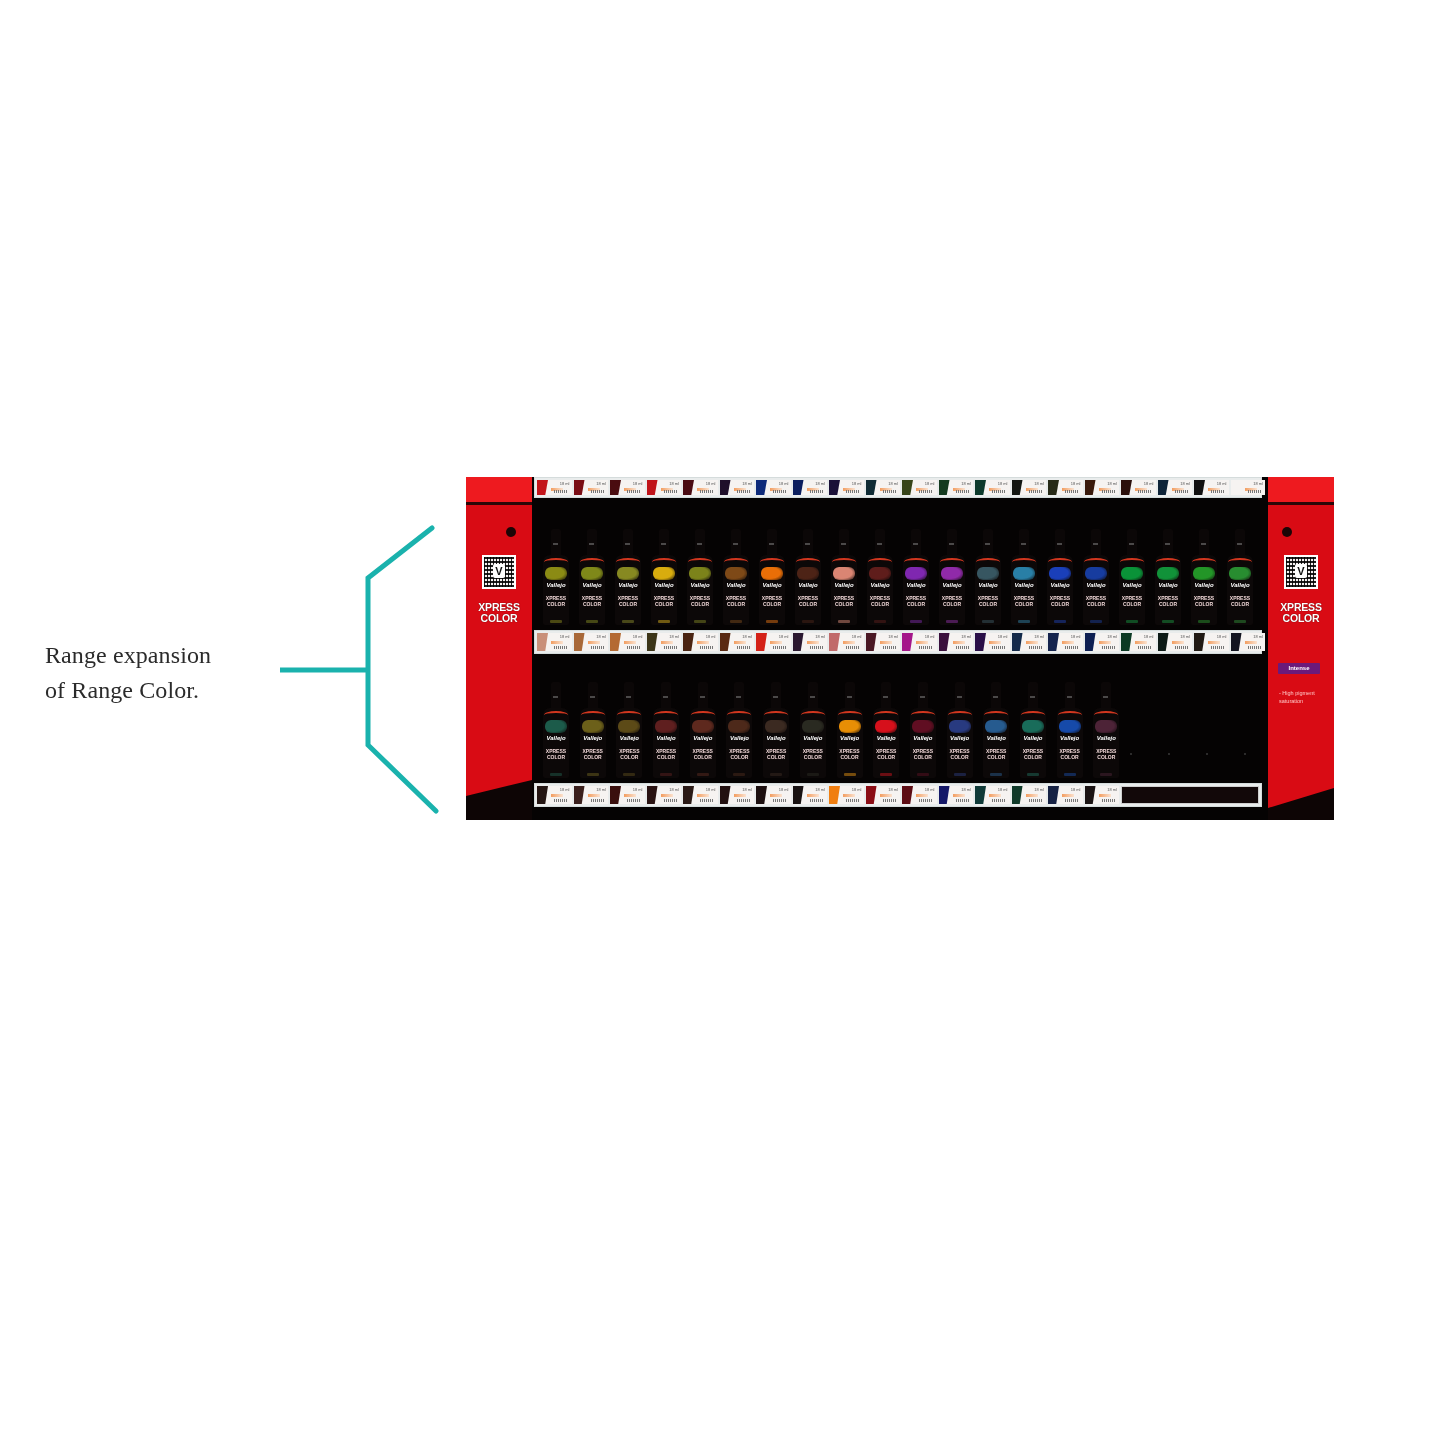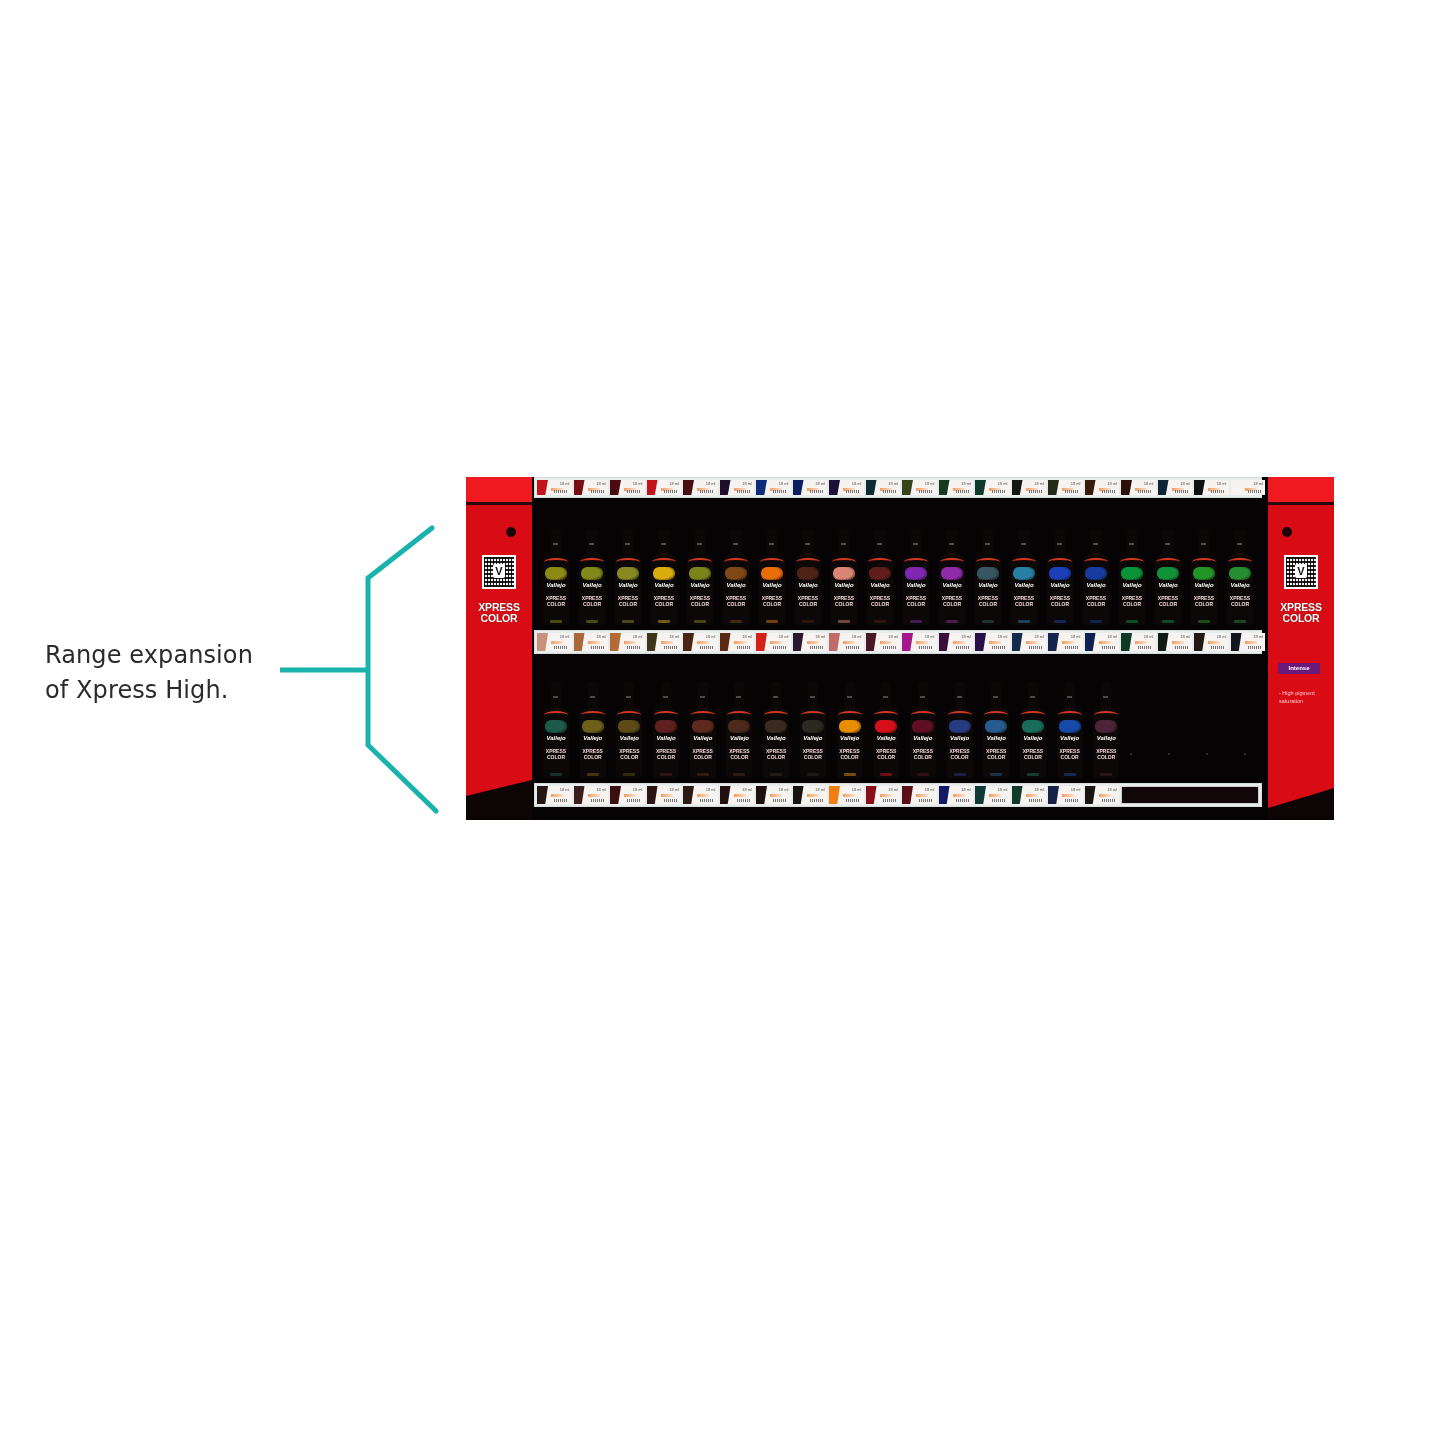--- a/index.html
+++ b/index.html
@@ -1,19 +1,19 @@
 <!DOCTYPE html>
 <html><head>
 <meta charset="utf-8">
 <style>
   html, body { margin: 0; padding: 0; background: #ffffff; }
   body { width: 1442px; height: 1442px; position: relative; overflow: hidden; font-family: "Liberation Sans", sans-serif; }
 
   .caption { position: absolute; left: 45px; top: 638px; font-family: "DejaVu Sans", sans-serif; font-size: 24px; line-height: 35px; color: #2b2b2b; letter-spacing: 0.1px; }
-  .caption div { white-space: nowrap; }
+  .caption div { white-space: nowrap; font-family: Liberation Serif, serif; }
 
   .bracket { position: absolute; left: 0; top: 0; width: 1442px; height: 1442px; pointer-events: none; }
 
   .display { position: absolute; left: 466px; top: 477px; width: 868px; height: 343px; background: #050303; overflow: hidden; }
 
   .side { position: absolute; top: 0; width: 66px; height: 343px; background: #d90b14; }
   .side.left { left: 0; }
   .side.right { right: 0; }
   .side .cap { position: absolute; left: 0; top: 0; width: 100%; height: 25px; background: #ee1a1f; border-bottom: 3px solid #2a0708; }
   .side .bottom-wedge { position: absolute; left: 0; bottom: 0; width: 100%; height: 40px; background: #0d0505; clip-path: polygon(0 40%, 100% 0, 100% 100%, 0 100%); }
@@ -61,21 +61,21 @@
   .bottle .foot { position: absolute; left: 7px; bottom: 2px; width: 12px; height: 3px; border-radius: 1px; }
 
   .ghost-pegs { position: absolute; top: 276px; left: 598px; display: flex; gap: 36px; }
   .ghost-pegs span { width: 2px; height: 2px; background: #3a3a3a; border-radius: 50%; }
 </style>
 </head>
 <body>
 
 <div class="caption">
   <div>Range expansion</div>
-  <div>of Xpress High.</div>
+  <div>of Range Color.</div>
 </div>
 
 <svg class="bracket" viewBox="0 0 1442 1442">
   <polyline points="432,528 368,578 368,745 436,811" fill="none" stroke="#1ab2ad" stroke-width="5" stroke-linecap="round" stroke-linejoin="miter"></polyline>
   <line x1="280" y1="670" x2="368" y2="670" stroke="#1ab2ad" stroke-width="5"></line>
 </svg>
 
 <div class="display">
 
   <div class="side left">

